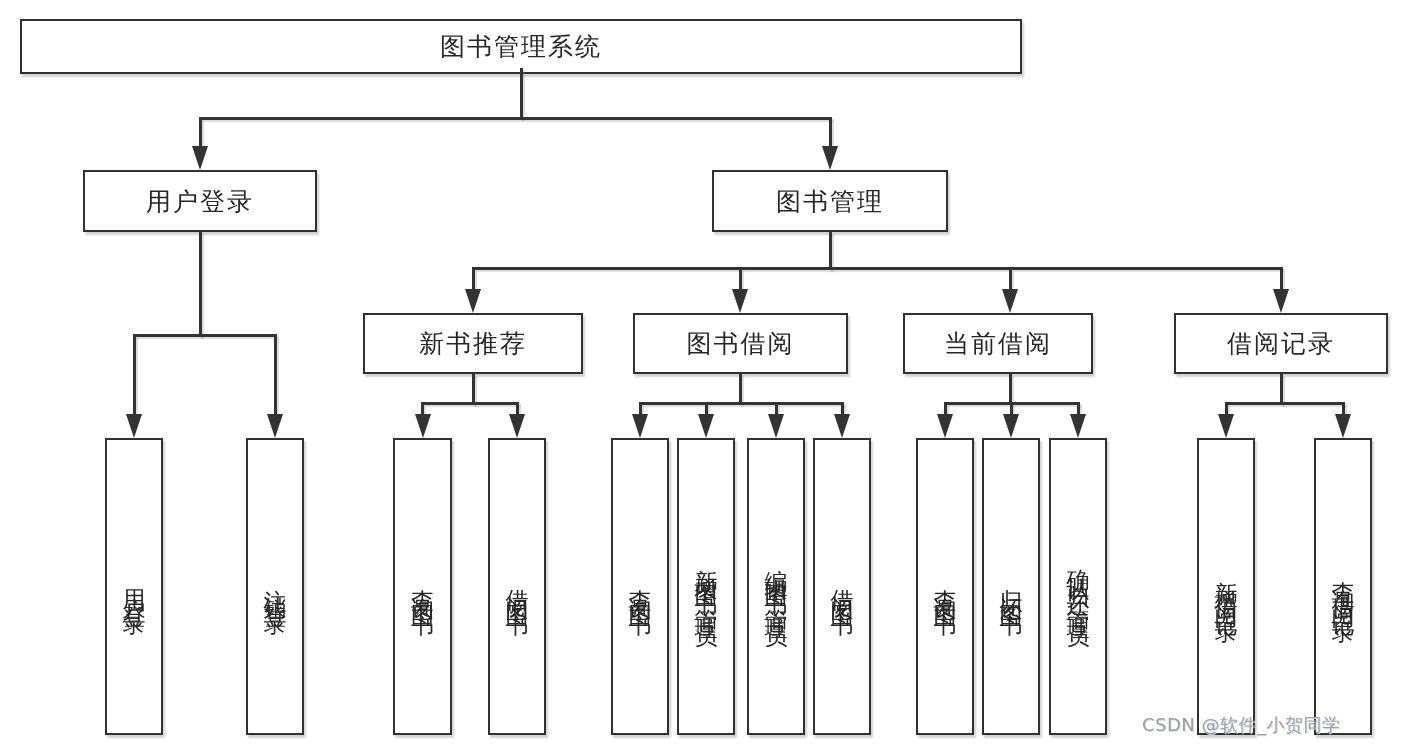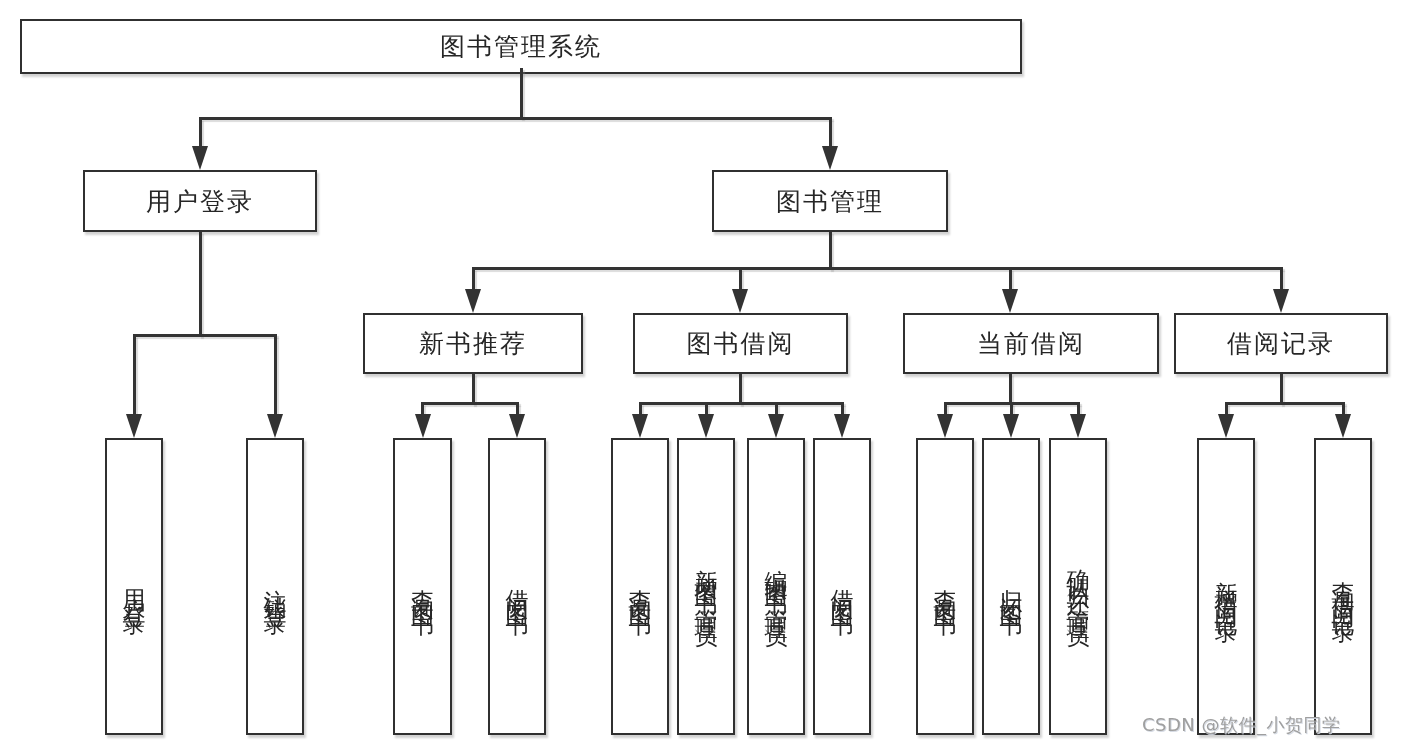--- a/index.html
+++ b/index.html
@@ -81,21 +81,21 @@
   <div class="ah" style="left:732px;top:289px"></div>
   <div class="ah" style="left:1002px;top:289px"></div>
   <div class="ah" style="left:1273px;top:289px"></div>
 
   <div class="hbox" style="left:633px;top:313px;width:215px;height:61px">
     <span class="hlabel">图书借阅</span>
   </div>
   <div class="hbox" style="left:363px;top:313px;width:220px;height:61px">
     <span class="hlabel">新书推荐</span>
   </div>
-  <div class="hbox" style="left:903px;top:313px;width:256px;height:61px">
+  <div class="hbox" style="left:903px;top:313px;width:190px;height:61px">
     <span class="hlabel">当前借阅</span>
   </div>
   <div class="hbox" style="left:1174px;top:313px;width:214px;height:61px">
     <span class="hlabel">借阅记录</span>
   </div>
 
   <div class="vl" style="left:471.5px;top:374px;height:31px"></div>
   <div class="hl" style="left:421px;top:402px;width:98px"></div>
   <div class="vl" style="left:421px;top:404px;height:12px"></div>
   <div class="vl" style="left:515.5px;top:404px;height:12px"></div>

